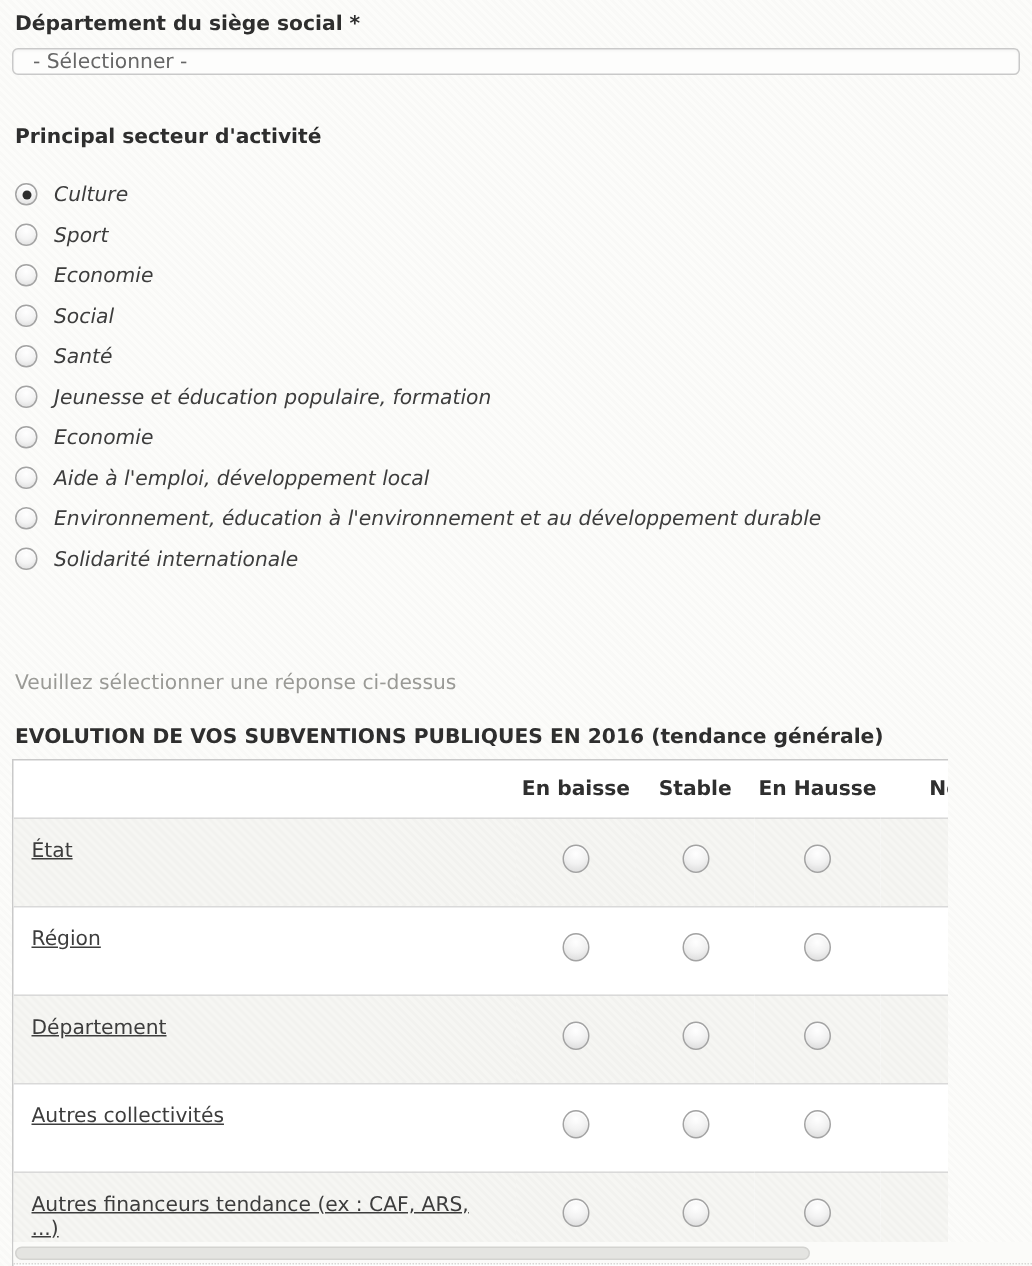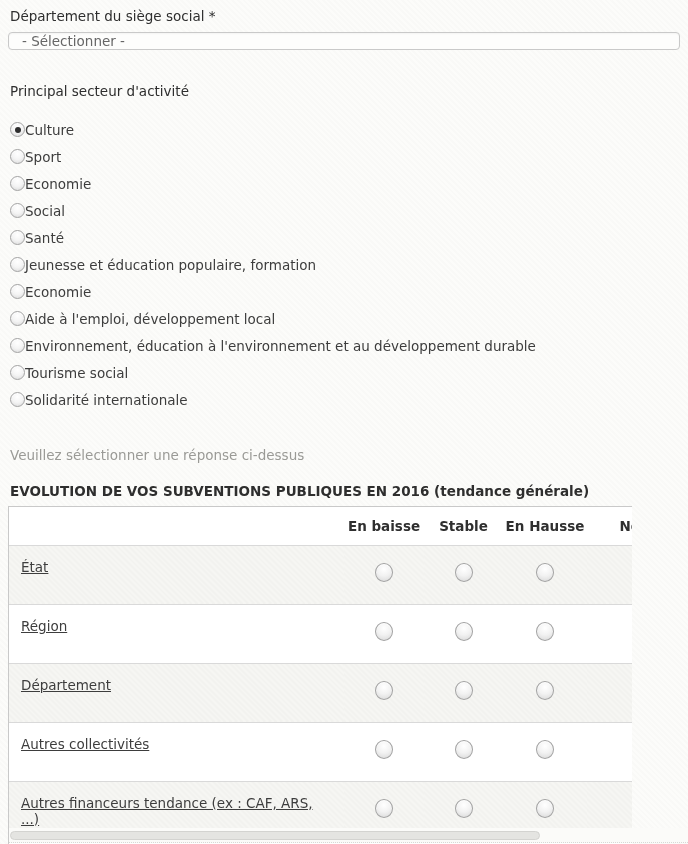--- a/index.html
+++ b/index.html
@@ -4,32 +4,32 @@
 <style>
   * { margin:0; padding:0; box-sizing:border-box; }
   html,body { background:#fcfcfa; }
   body { font-family:"DejaVu Sans","Liberation Sans",sans-serif; }
   .page {
     position:relative; width:688px; height:844px; overflow:hidden;
     background:#fcfcfa;
     background-image:repeating-linear-gradient(45deg, rgba(0,0,0,0.012) 0 2px, rgba(255,255,255,0) 2px 4px);
   }
   .field-label {
-    position:absolute; left:10px; font-size:13.5px; font-weight:normal; color:#2e2e2e;
+    position:absolute; left:10px; font-size:13.5px; font-weight:bold; color:#2e2e2e;
   }
   .select-box {
     position:absolute; left:8px; top:32px; width:672px; height:18px;
     border:1px solid #c9c9c9; border-radius:4px; background:#fdfdfc;
     box-shadow:inset 0 1px 2px rgba(0,0,0,0.04);
     display:flex; padding-left:13px; cursor:pointer;
   }
   .select-box .value { font-size:13.5px; color:#666; }
   .options { position:absolute; left:10px; top:116px; width:660px; }
   .option-row {
-    height:27px; display:flex; align-items:center; cursor:pointer;
+    height:27px; display:flex; align-items:center; gap:11px; cursor:pointer;font-style:italic;
   }
   .radio {
     width:15px; height:15px; border-radius:50%; flex:0 0 auto;
     border:1px solid #a3a3a3; position:relative;
     background:radial-gradient(circle at 50% 30%, #ffffff 0%, #f4f4f4 50%, #d8d8d8 100%);
     box-shadow:inset 0 1px 1px rgba(255,255,255,0.9);
   }
   .radio.selected::after {
     content:""; position:absolute; left:50%; top:50%; width:6px; height:6px;
     margin:-3px 0 0 -3px; border-radius:50%; background:#2e2e2e;
@@ -116,24 +116,20 @@
         <span class="radio"></span>
         <span class="option-label">Economie</span>
       </div>
       <div class="option-row">
         <span class="radio"></span>
         <span class="option-label">Aide à l'emploi, développement local</span>
       </div>
       <div class="option-row">
         <span class="radio"></span>
         <span class="option-label">Environnement, éducation à l'environnement et au développement durable</span>
-      </div>
-      <div class="option-row">
-        <span class="radio"></span>
-        <span class="option-label">Tourisme social</span>
       </div>
       <div class="option-row">
         <span class="radio"></span>
         <span class="option-label">Solidarité internationale</span>
       </div>
     </div>
 
   <div class="helper-text">Veuillez sélectionner une réponse ci-dessus</div>
 
   <div class="table-title">EVOLUTION DE VOS SUBVENTIONS PUBLIQUES EN 2016 (tendance générale)</div>

